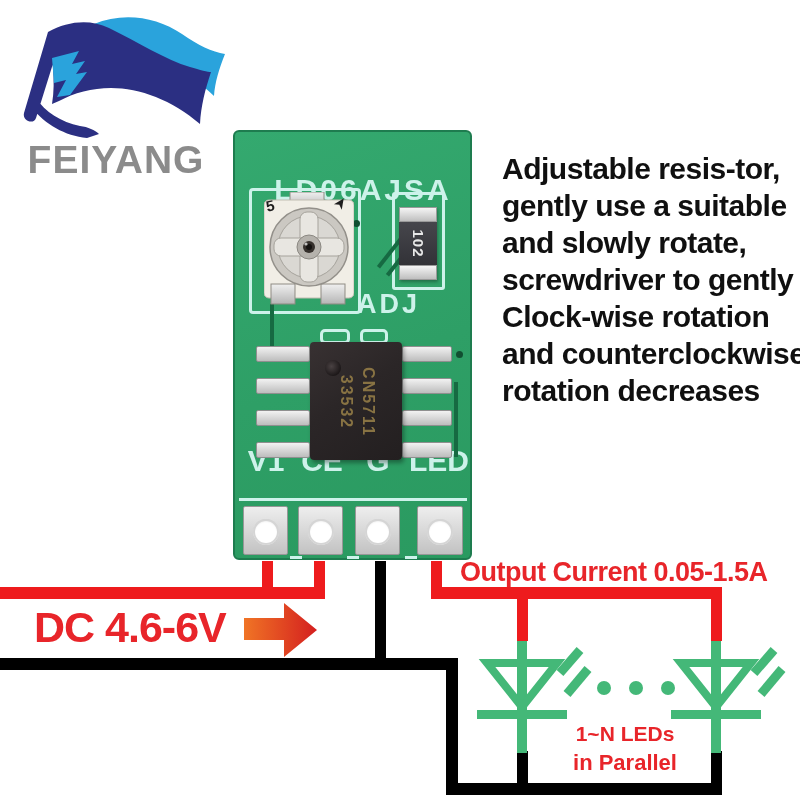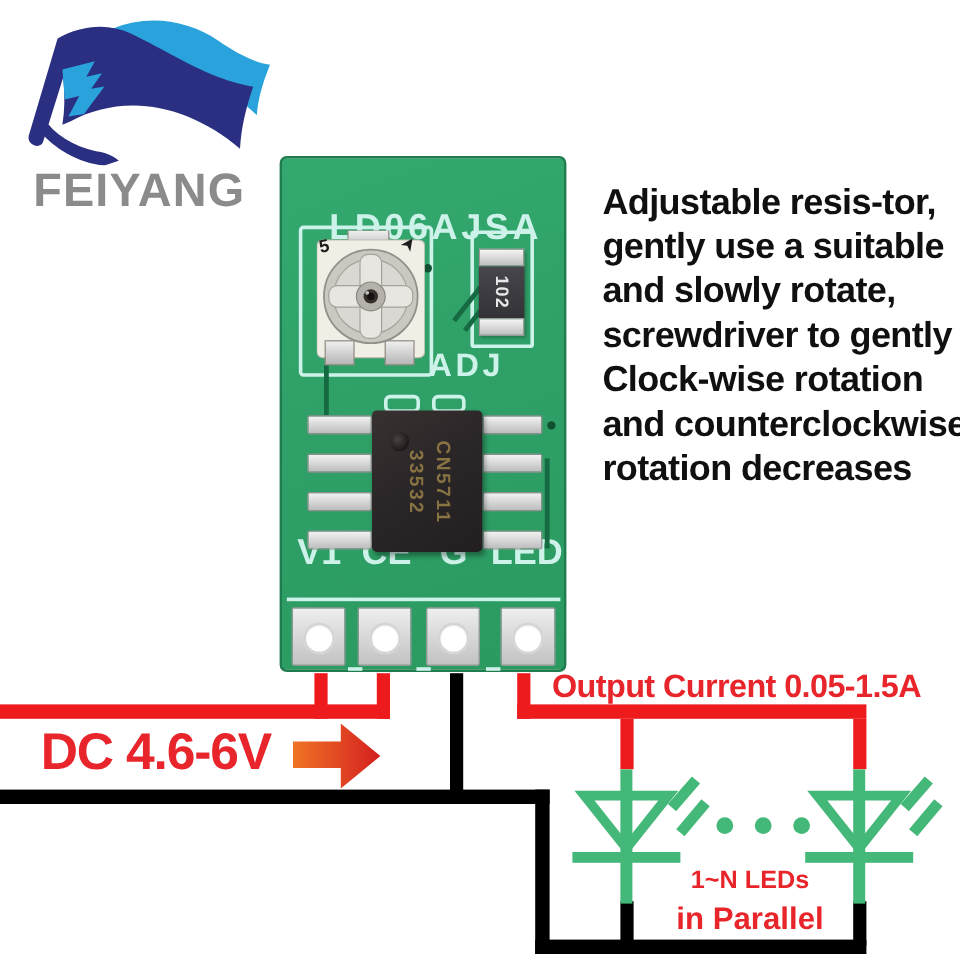--- a/index.html
+++ b/index.html
@@ -62,21 +62,21 @@
 
   
   .wire-red{background:#EE1B1D;}
   .wire-black{background:#000000;}
 
   
   #dc-input-label{left:34px;top:603px;font-size:43px;font-weight:bold;color:#E8252A;letter-spacing:-1px;}
   #output-current-label{left:460px;top:557px;font-size:27px;font-weight:bold;color:#E8252A;letter-spacing:-0.5px;white-space:nowrap;}
   #led-note{left:540px;top:722px;width:170px;text-align:center;color:#E8252A;font-weight:bold;}
   #led-note .note-line1{font-size:21px;margin-bottom:4px;}
-  #led-note .note-line2{font-size:26px;}
+  #led-note .note-line2{font-size:22px;}
 </style>
 </head>
 <body>
 
 <div id="stage">
 
   <svg class="abs" style="left:14px;top:12px;" width="216" height="126" viewBox="0 0 216 126">
     <path fill="#2AA3DC" d="M80,12 C108,0 142,4 168,22 C184,33 198,40 211,42 C205,57 201,70 200,84
          C178,62 150,48 120,45 C103,43 88,32 80,12 Z"></path>
     <path fill="#2B2F82" d="M34,20 C54,9 76,7 95,16 C124,30 152,48 176,55 C186,58 194,60 197,60

